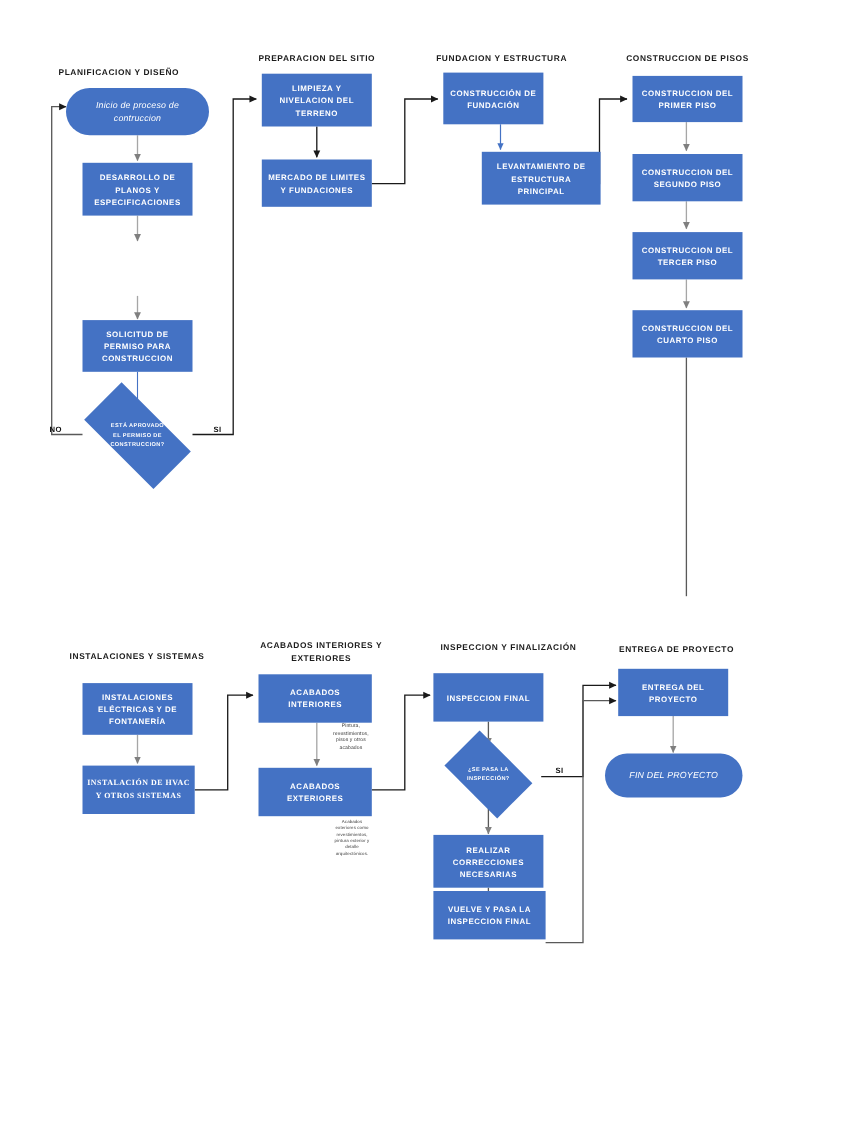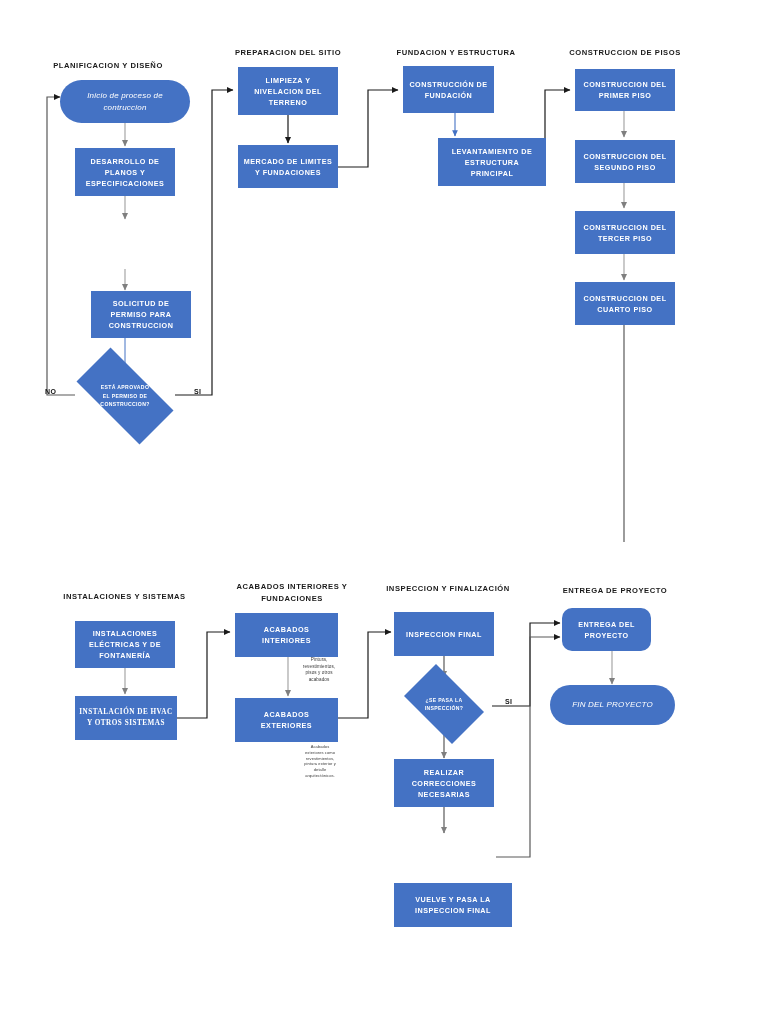--- a/index.html
+++ b/index.html
@@ -162,33 +162,33 @@
 
     <line x1="612" y1="651" x2="612" y2="684" stroke="#a6a6a6" stroke-width="1.2" marker-end="url(#arrGray)"></line>
   </svg>
 
   <div class="sec-title" style="left:28px;top:47px;width:160px;margin-top:13px;">PLANIFICACION Y DISEÑO</div>
   <div class="sec-title" style="left:215px;top:47px;width:146px;">PREPARACION DEL SITIO</div>
   <div class="sec-title" style="left:382px;top:47px;width:148px;">FUNDACION Y ESTRUCTURA</div>
   <div class="sec-title" style="left:550px;top:47px;width:150px;">CONSTRUCCION DE PISOS</div>
   <div class="sec-title" style="left:42px;top:591px;width:165px;">INSTALACIONES Y SISTEMAS</div>
   <div class="sec-title" style="left:222px;top:581px;width:140px;">ACABADOS INTERIORES Y
-FUNDACIONES</div>
-  <div class="sec-title" style="left:372px;top:583px;width:152px;">INSPECCION Y FINALIZACIÓN</div>
+EXTERIORES</div>
+  <div class="sec-title" style="left:372px;top:583px;width:152px;text-align:right;">INSPECCION Y FINALIZACIÓN</div>
   <div class="sec-title" style="left:540px;top:585px;width:150px;">ENTREGA DE PROYECTO</div>
 
   <div class="node start" style="left:60px;top:80px;width:130px;height:43px;">Inicio de proceso de
 contruccion</div>
 
   <div class="node" style="left:75px;top:148px;width:100px;height:48px;">DESARROLLO DE
 PLANOS Y
 ESPECIFICACIONES</div>
 
 
-  <div class="node" style="left:91px;top:291px;width:100px;height:47px;">SOLICITUD DE
+  <div class="node" style="left:75px;top:291px;width:100px;height:47px;">SOLICITUD DE
 PERMISO PARA
 CONSTRUCCION</div>
 
   <div class="decision" style="left:62px;top:362px;width:126px;height:68px;">
     <div class="dshape"></div>
     <div class="dtext">ESTÁ APROVADO
 EL PERMISO DE
 CONSTRUCCION?</div>
   </div>
 
@@ -253,21 +253,21 @@
     <div class="dtext">¿SE PASA LA
 INSPECCIÓN?</div>
   </div>
 
   <div class="elabel" style="left:505px;top:698px;">SI</div>
 
   <div class="node" style="left:394px;top:759px;width:100px;height:48px;text-align:center;">REALIZAR
 CORRECCIONES
 NECESARIAS</div>
 
-  <div class="node" style="left:394px;top:883px;width:118px;height:44px;">VUELVE Y PASA LA
+  <div class="node" style="left:394px;top:810px;width:102px;height:44px;">VUELVE Y PASA LA
 INSPECCION FINAL</div>
 
-  <div class="node" style="left:562px;top:608px;width:89px;height:43px;border-radius:10px;">ENTREGA DEL
+  <div class="node" style="left:562px;top:608px;width:100px;height:43px;">ENTREGA DEL
 PROYECTO</div>
 
   <div class="node end" style="left:550px;top:685px;width:125px;height:40px;">FIN DEL PROYECTO</div>
 
 </div>
 
 </body></html>

